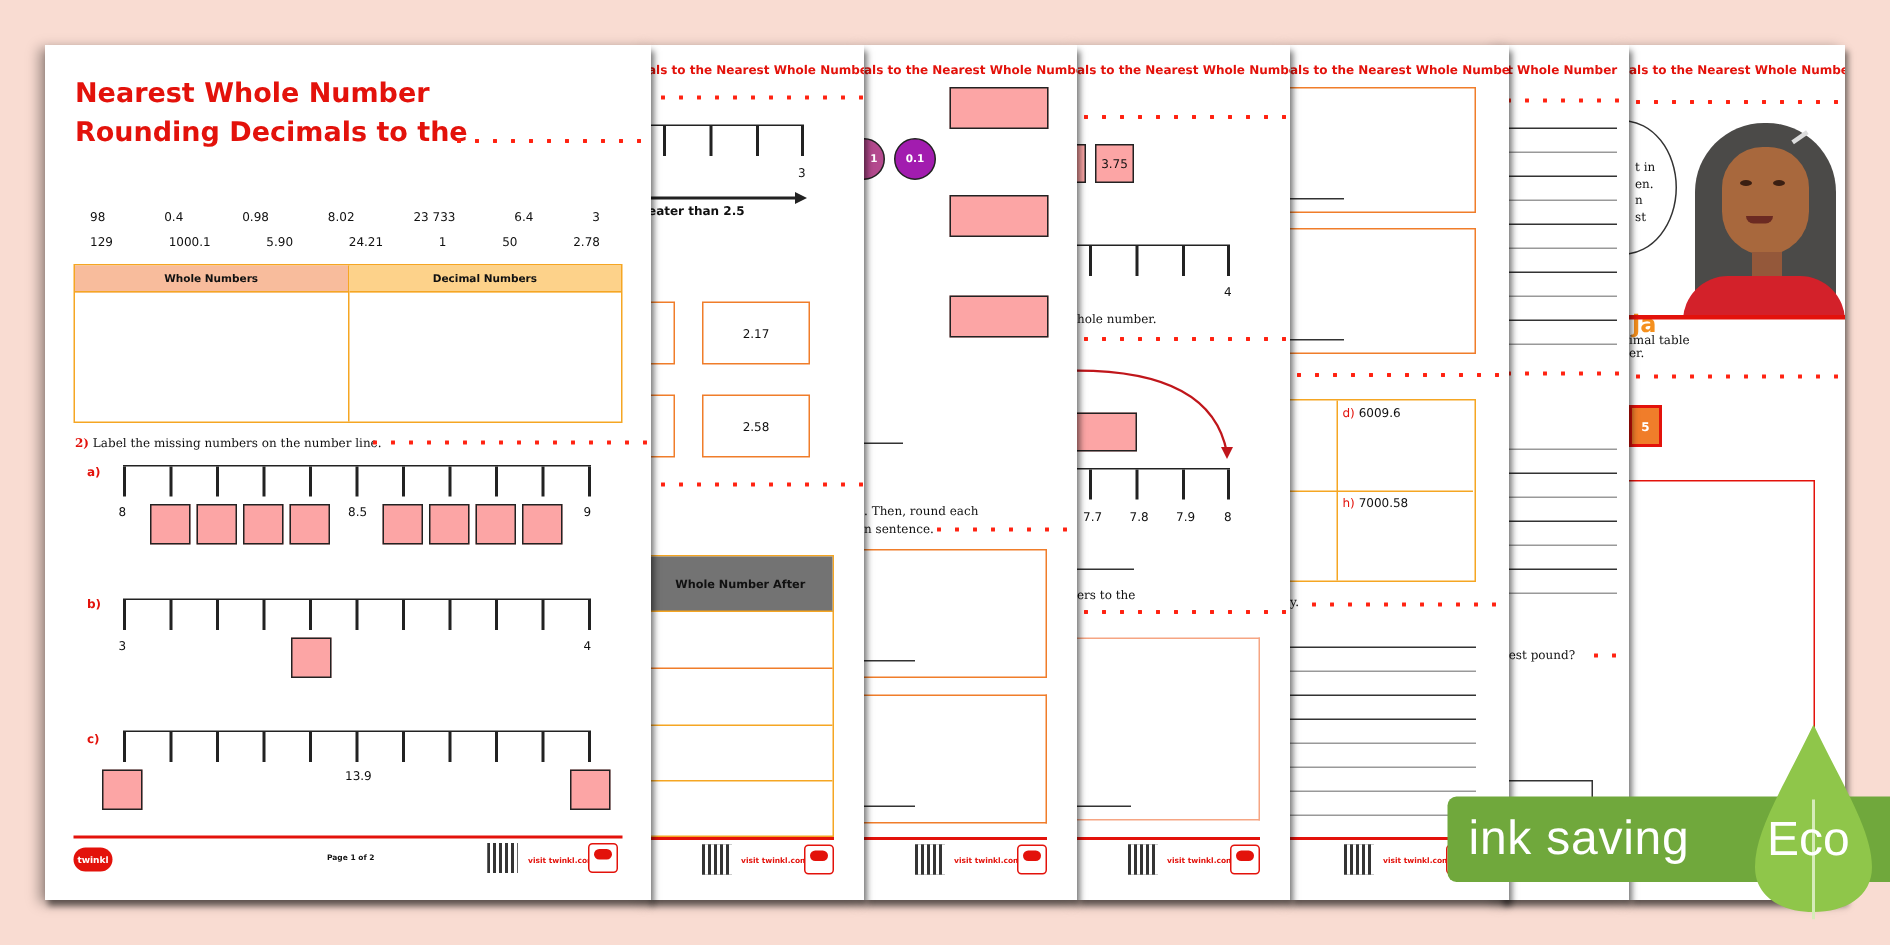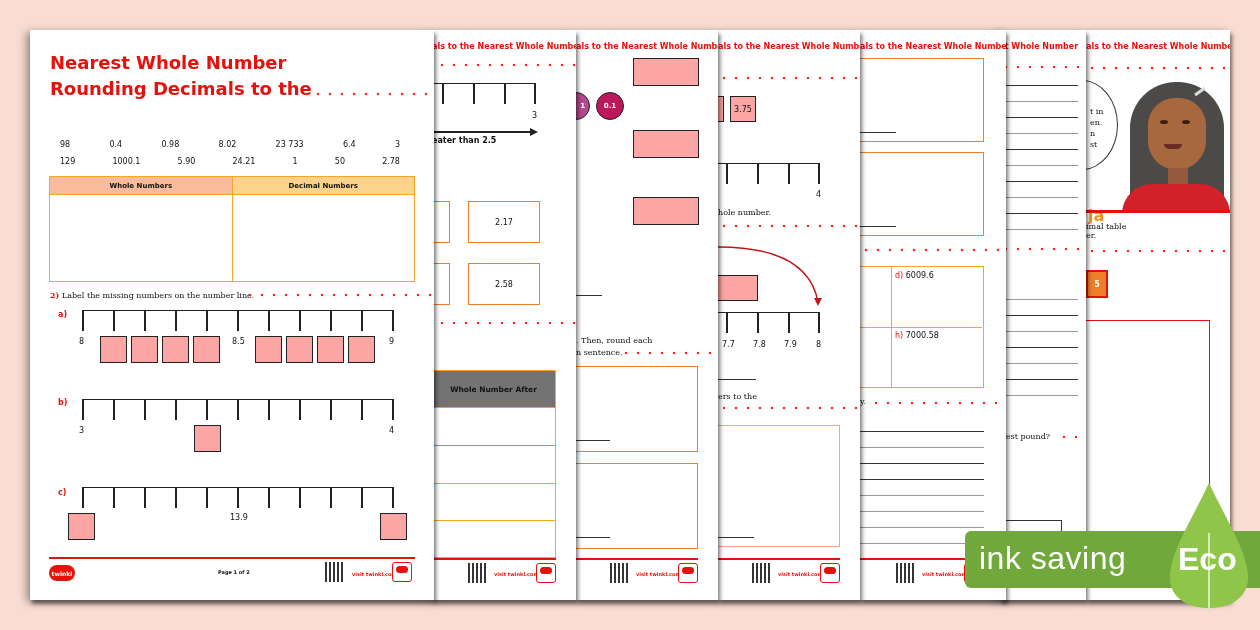--- a/index.html
+++ b/index.html
@@ -153,21 +153,21 @@
   <div class="redl" style="left:0;top:528px;width:122px"></div>
   <div class="qr" style="left:34px;top:533px"></div>
   <div class="visit" style="left:60px;top:541px">visit twinkl.com</div>
   <div class="badge" style="left:102px;top:533px"></div>
 </div>
 
 <div class="page" style="left:576px;width:142px;">
   <div class="hdr" style="left:0">als to the Nearest Whole Number</div>
   <div class="box" style="left:57px;top:28px;width:66px;height:28px"></div>
   <div style="position:absolute;left:-14px;top:62px;width:28px;height:28px;border-radius:50%;background:#b44a8e;border:1.5px solid #222;color:#fff;font-size:7px;font-weight:bold;display:flex;align-items:center;justify-content:flex-end;padding-right:4px">1</div>
-  <div style="position:absolute;left:20px;top:62px;width:28px;height:28px;border-radius:50%;background:#be185d;border:1.5px solid #222;color:#fff;font-size:7px;font-weight:bold;display:flex;align-items:center;justify-content:center">0.1</div>
+  <div style="position:absolute;left:20px;top:62px;width:28px;height:28px;border-radius:50%;background:#a21caf;border:1.5px solid #222;color:#fff;font-size:7px;font-weight:bold;display:flex;align-items:center;justify-content:center">0.1</div>
   <div class="box" style="left:57px;top:100px;width:66px;height:28px"></div>
   <div class="box" style="left:57px;top:167px;width:66px;height:28px"></div>
   <div class="rule" style="left:0;top:265px;width:26px"></div>
   <div class="small" style="position:absolute;left:0;top:305px;font-family:'DejaVu Serif',serif;line-height:12px">
     <div>. Then, round each</div>
       <div>n sentence.</div>
   </div>
   <div class="dots" style="left:44px;top:321px;width:98px"></div>
   <div style="position:absolute;left:0;top:336px;width:122px;height:86px;border:1.2px solid #f07d2a;border-left:none"></div>
   <div class="rule" style="left:0;top:410px;width:34px"></div>
@@ -316,13 +316,13 @@
   <div class="badge" style="left:362px;top:532px"></div>
 </div>
 
 <div style="position:absolute;left:965px;top:531px;width:295px;height:57px;background:#70a83c;border-radius:6px 0 0 6px">
   <div style="position:absolute;left:14px;top:9px;font-family:'Liberation Sans',sans-serif;font-size:32px;color:#fff;letter-spacing:0.5px">ink saving</div>
 </div>
 <svg style="position:absolute;left:1170px;top:483px" width="78" height="130">
   <path d="M39 0 C20 40 0 70 0 95 C0 115 18 125 39 125 C60 125 78 115 78 95 C78 70 58 40 39 0 Z" fill="#8fc64a"></path>
   <line x1="39" y1="50" x2="39" y2="130" stroke="#d6ecb8" stroke-width="2"></line>
 </svg>
-<div style="position:absolute;left:1178px;top:541px;font-family:'Liberation Sans',sans-serif;font-size:32px;font-weight:bold;color:#fff">Eco</div>
+<div style="position:absolute;left:1178px;top:541px;font-family:'Liberation Sans',sans-serif;font-size:32px;font-weight:normal;color:#fff">Eco</div>
 
 </body></html>

